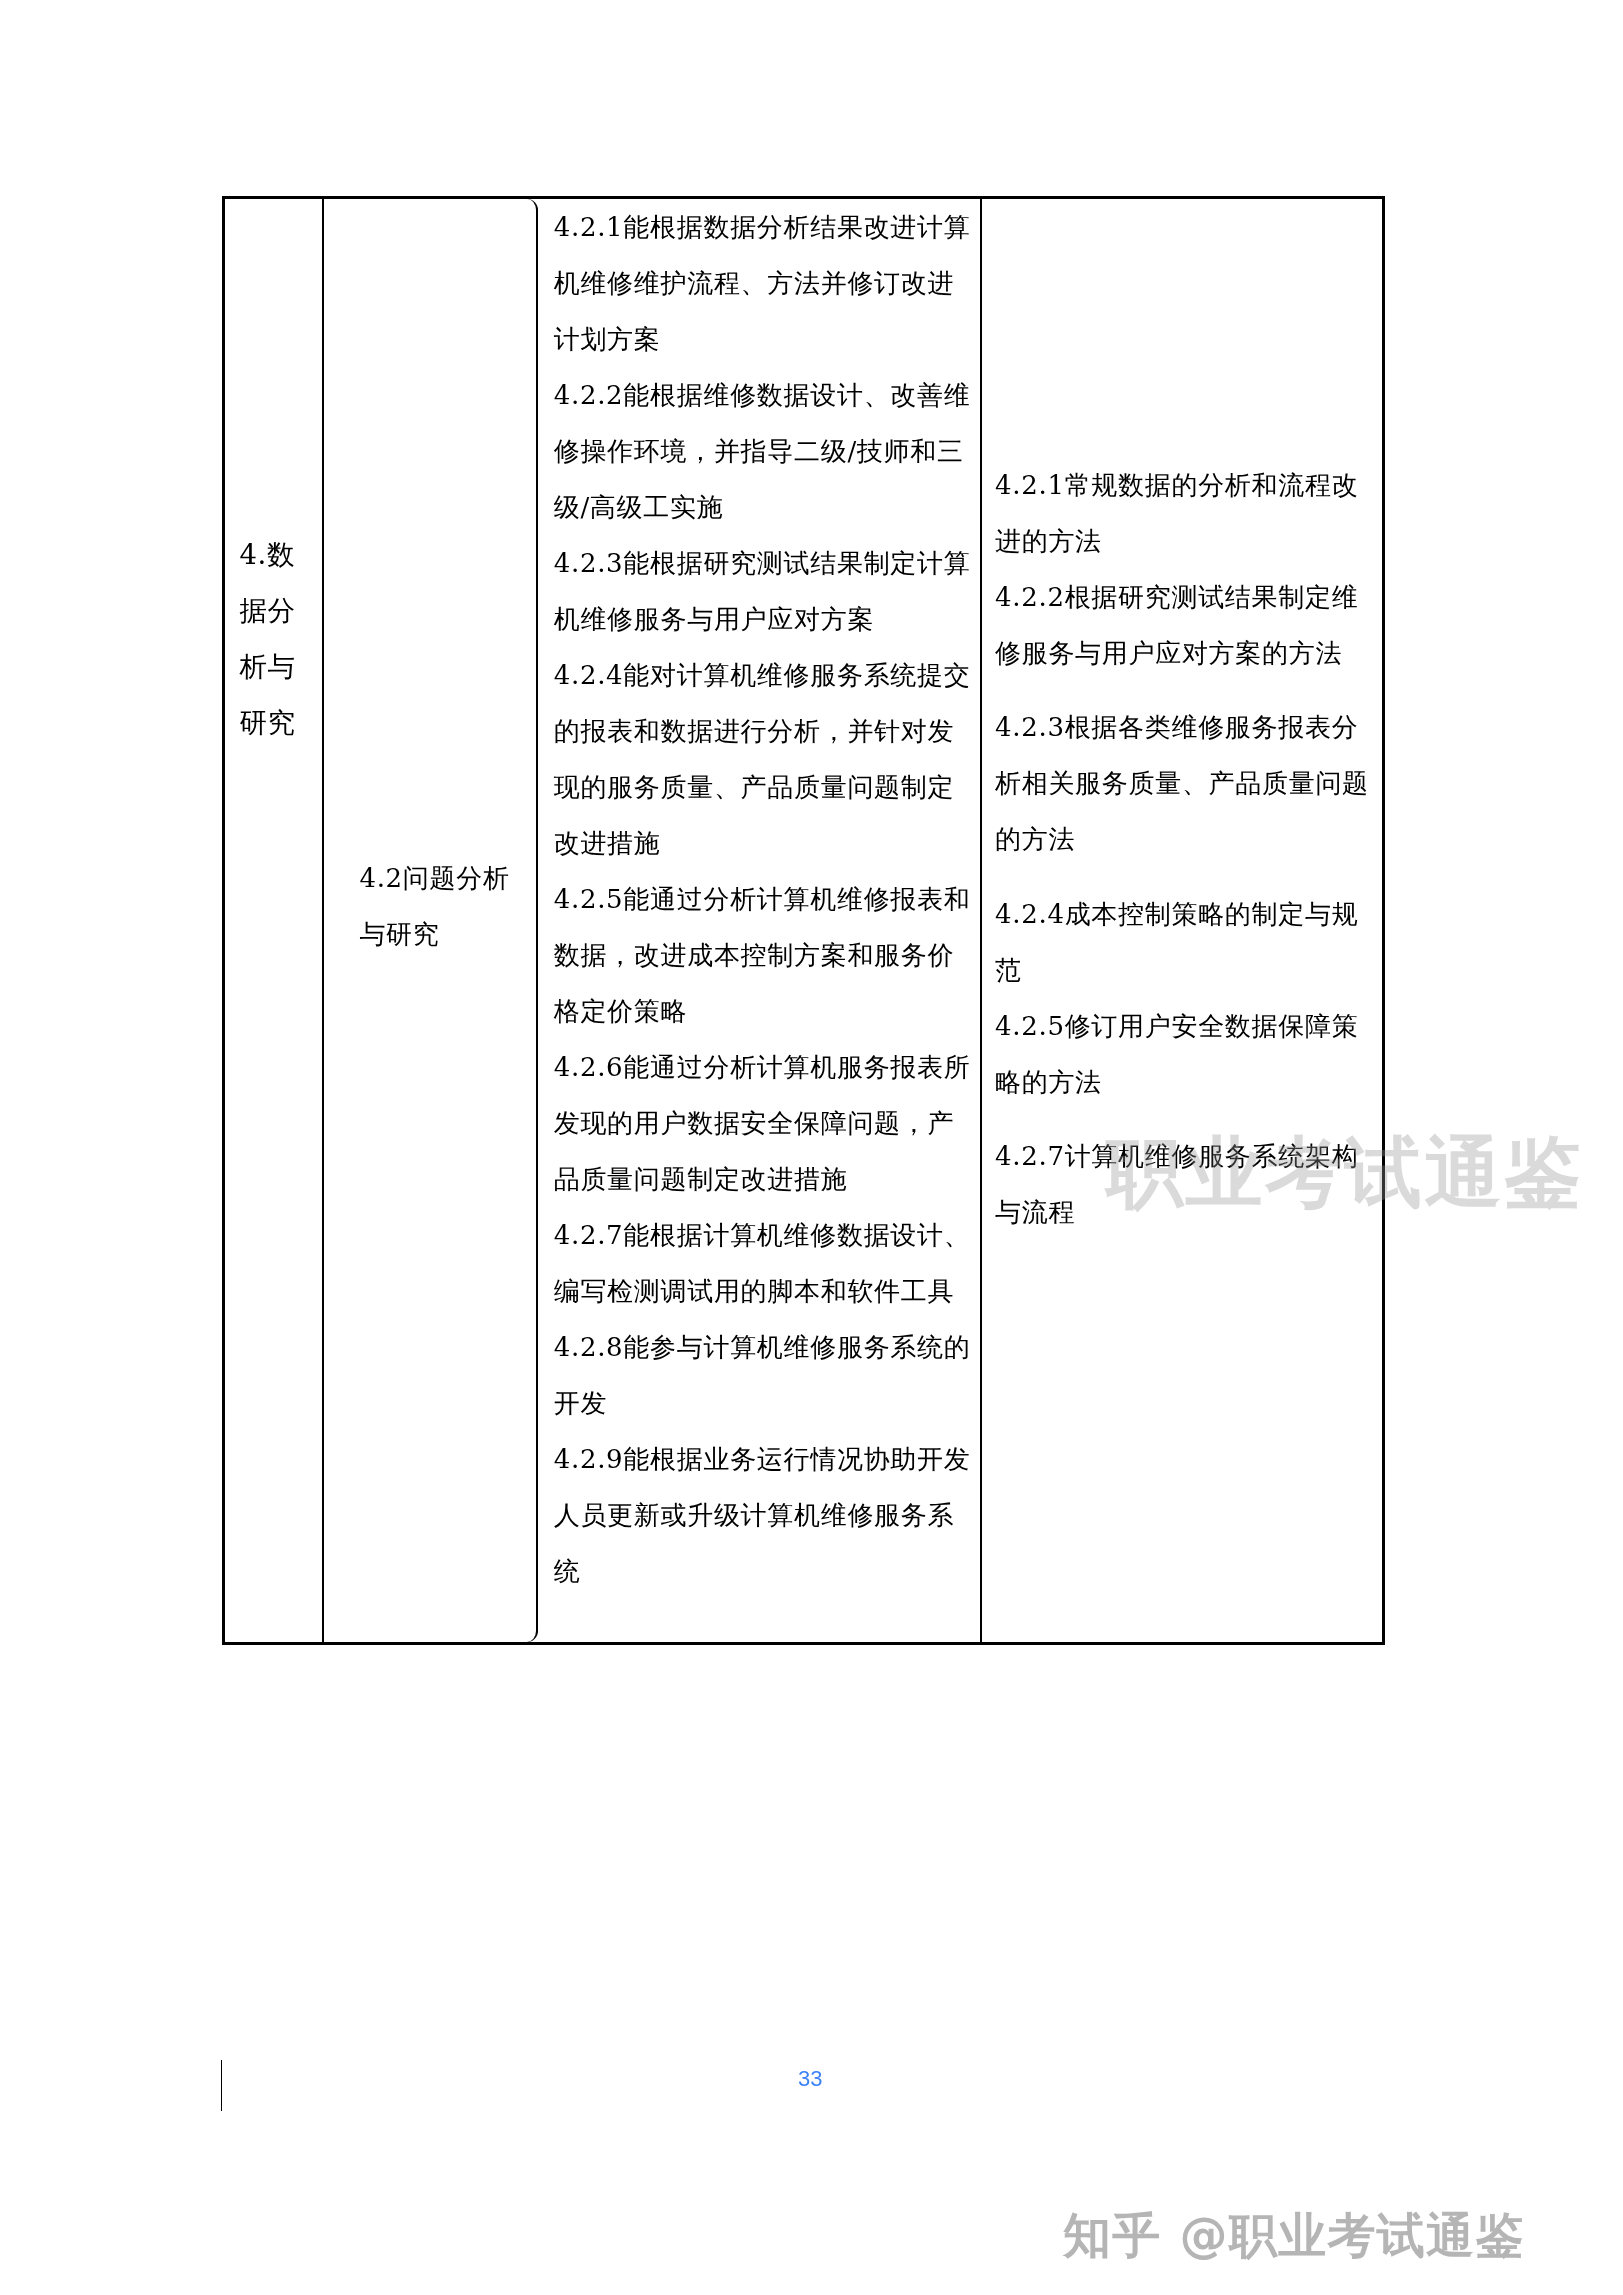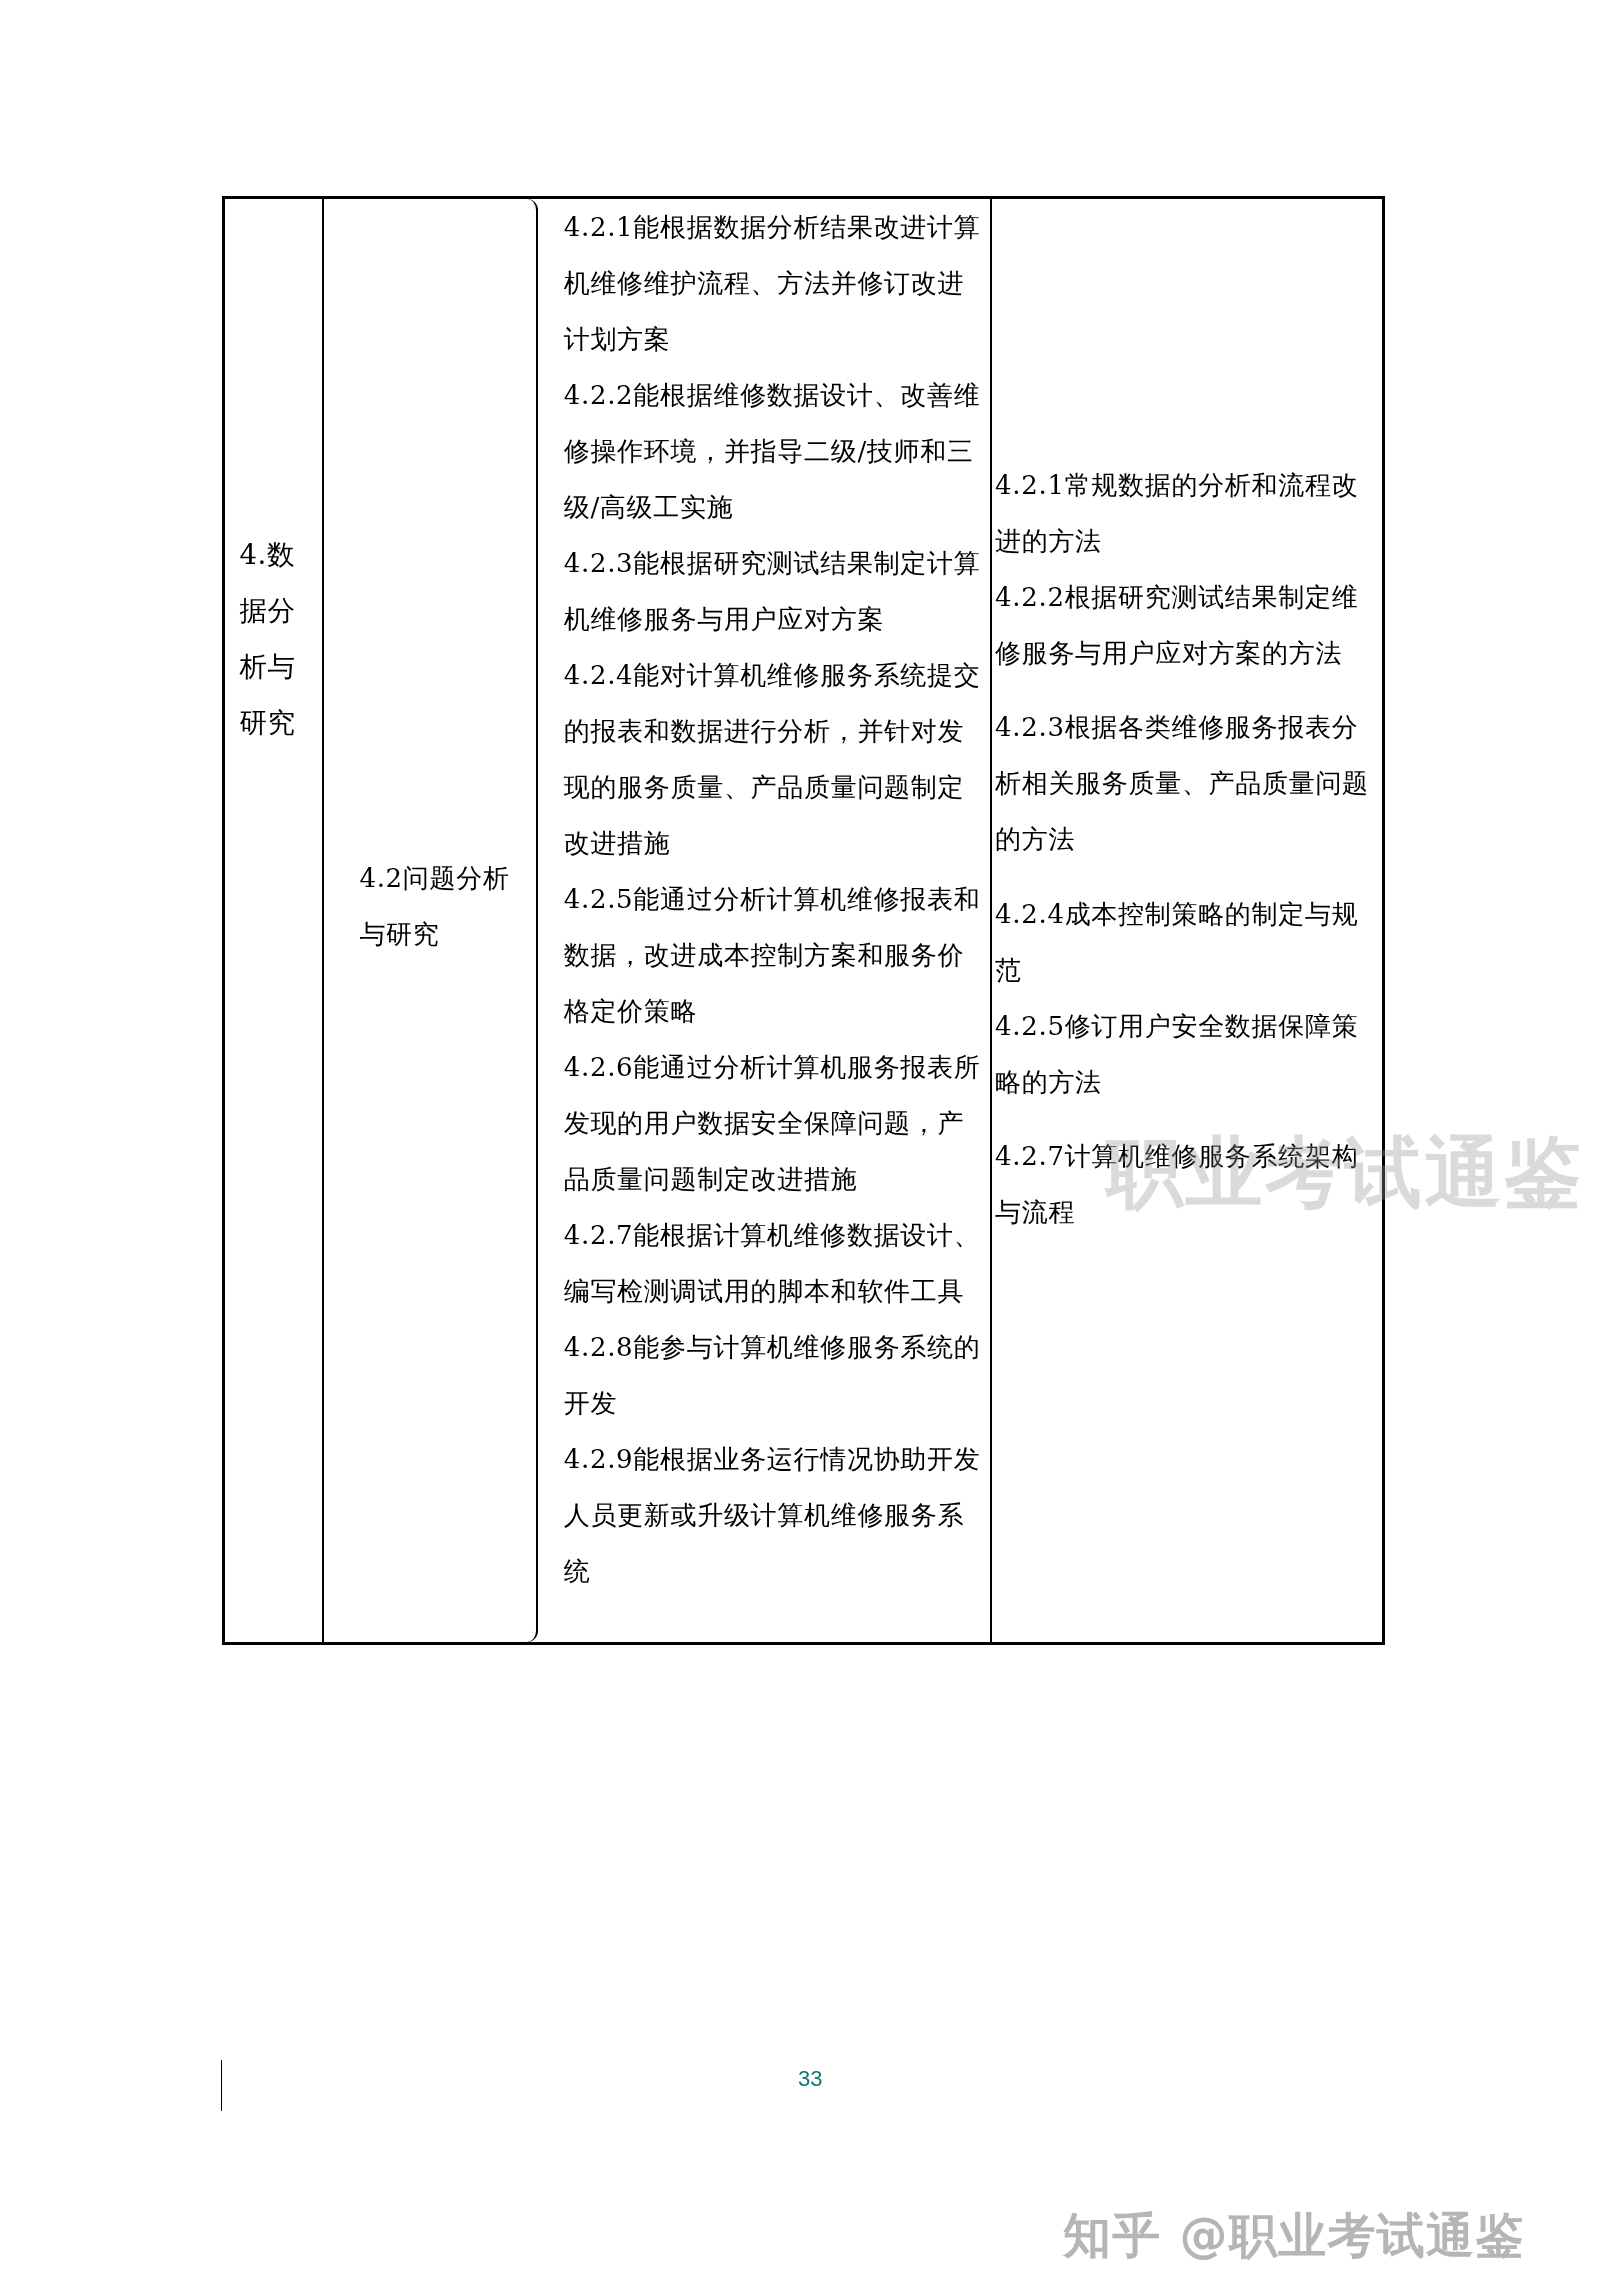--- a/index.html
+++ b/index.html
@@ -32,21 +32,21 @@
       box-sizing: border-box;
     }
     .col {
       position: absolute;
       top: 0;
       bottom: 0;
       box-sizing: border-box;
     }
     .col-1 { left: 0; width: 99px; border-right: 2.6px solid #000; }
     .col-2 { left: 120px; width: 193px; border-right: 2.6px solid #000; border-radius: 11px; }
-    .col-3 { left: 313px; width: 444px; border-right: 2.6px solid #000; margin-left: 10px; }
+    .col-3 { left: 313px; width: 444px; border-right: 2.6px solid #000; }
     .col-4 { left: 757px; width: 388px; }
 
     .cell-text {
       font-size: 26px;
       line-height: 56px;
       letter-spacing: 0.7px;
       white-space: normal;
       word-break: break-all;
     }
     .col-1 .cell-text {
@@ -104,21 +104,21 @@
       width: 1.3px;
       height: 51px;
       background: #000;
     }
     .page-number {
       position: absolute;
       left: 798px;
       top: 2066px;
       font-family: "Liberation Sans", "DejaVu Sans", sans-serif;
       font-size: 22px;
-      color: #0f766e;
+      color: #3b82f6;
     }
     .watermark-footer {
       position: absolute;
       left: 1063px;
       top: 2204px;
       font-family: "DejaVu Sans", "Liberation Sans", sans-serif;
       font-size: 48px;
       font-weight: bold;
       color: #b5b5b5;
       white-space: nowrap;

